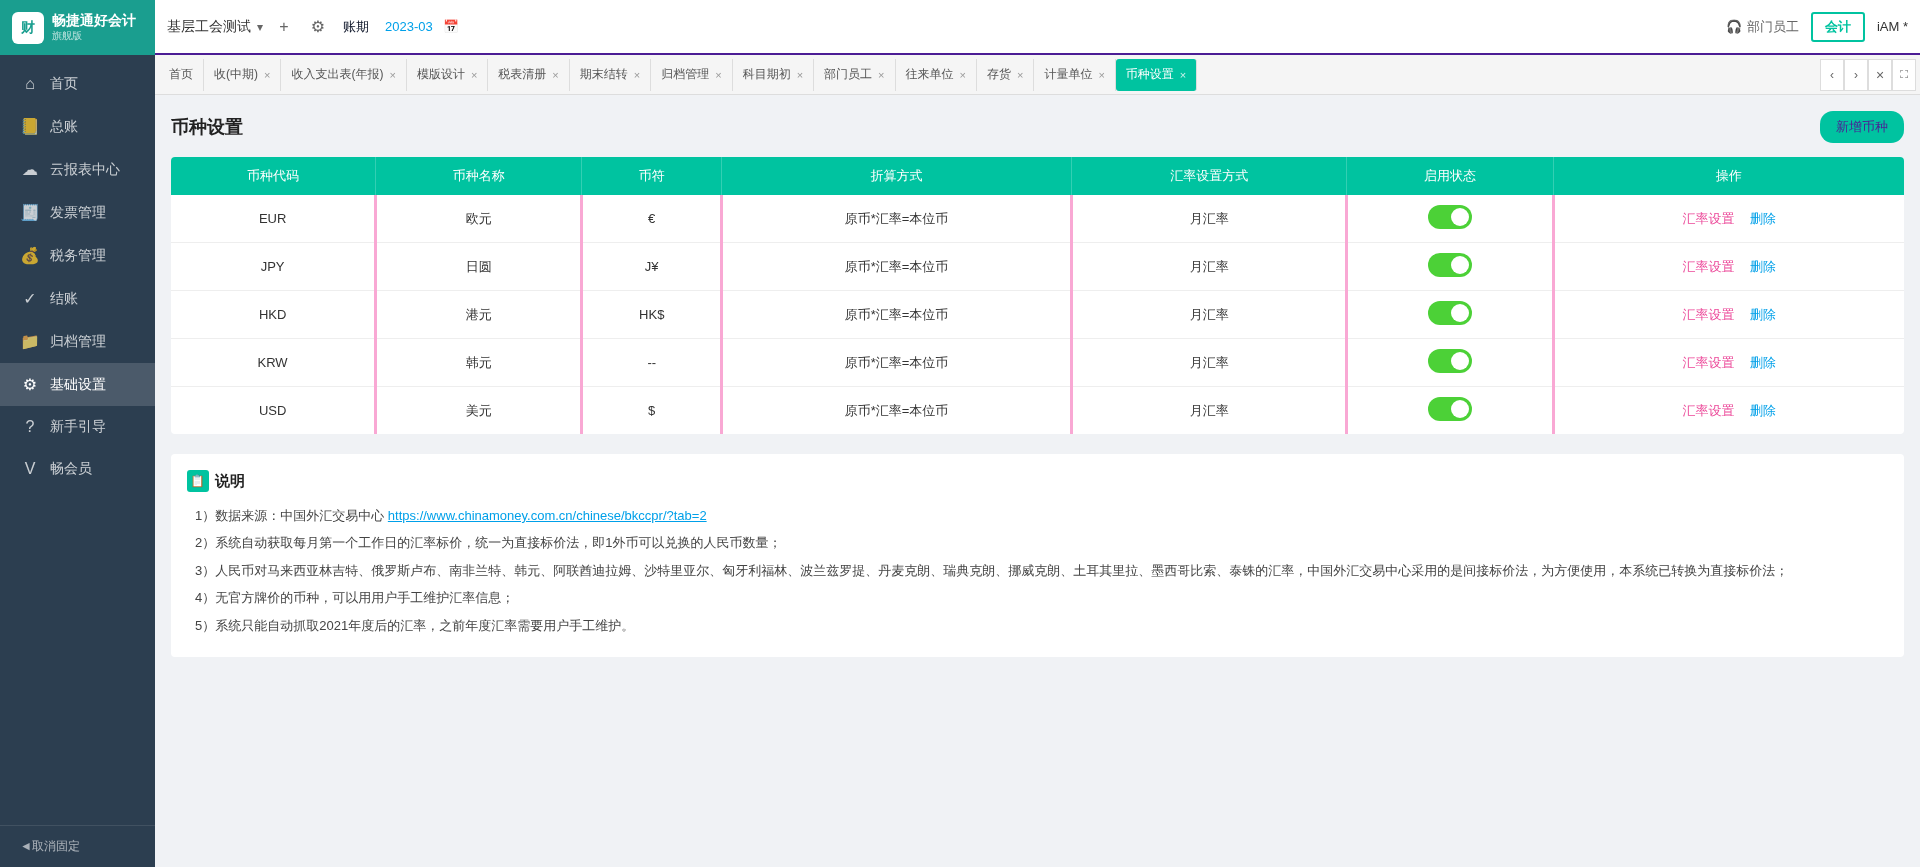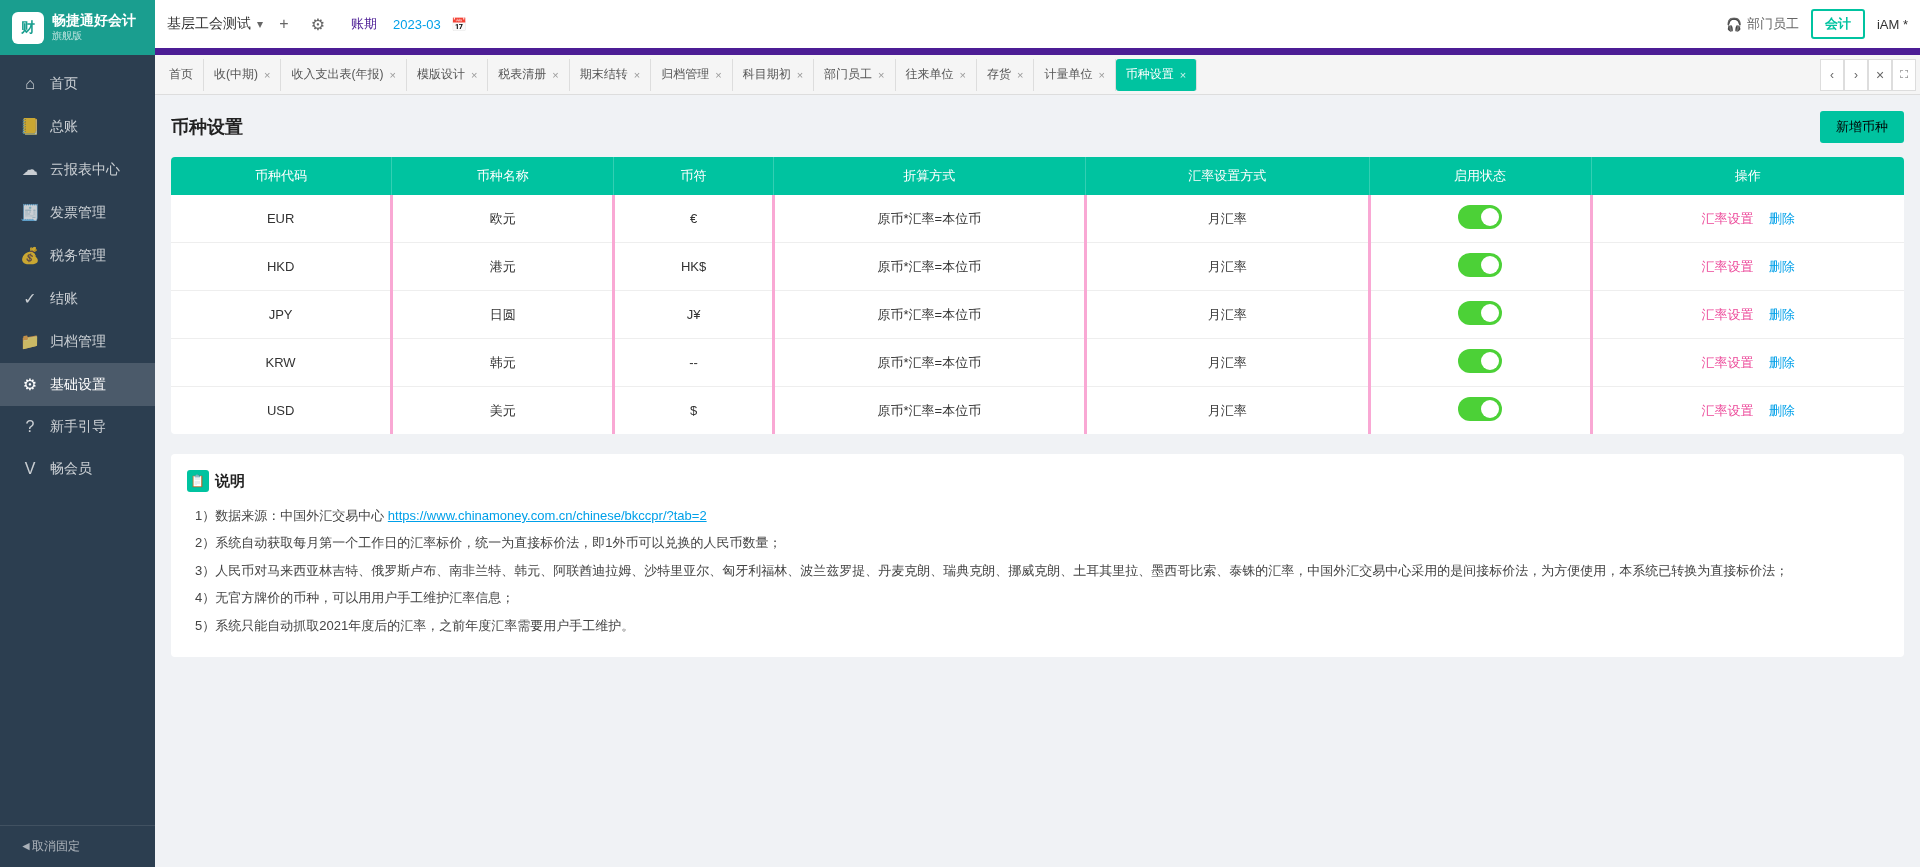--- a/index.html
+++ b/index.html
@@ -31,36 +31,36 @@
     .sidebar-item-icon { font-size: 16px; width: 20px; text-align: center; }
     .sidebar-footer {
       padding: 12px 20px; color: rgba(255,255,255,0.6); font-size: 12px;
       cursor: pointer; display: flex; align-items: center; gap: 6px;
       border-top: 1px solid rgba(255,255,255,0.1);
     }
 
     
     .header {
       position: fixed; left: 155px; top: 0; right: 0; height: 55px;
-      background: #fff; border-bottom: 7px solid #4c1d95;
+      background: #fff; border-bottom: 2px solid #4c1d95;
       display: flex; align-items: center; padding: 0 12px;
       z-index: 100;
     }
     .header-company {
       display: flex; align-items: center; gap: 6px;
       color: #333; font-size: 14px; font-weight: 500;
     }
     .header-company-arrow { color: #666; font-size: 12px; }
     .header-actions { display: flex; align-items: center; gap: 8px; margin-left: 8px; }
     .header-btn {
       width: 26px; height: 26px; border: none; background: none;
       cursor: pointer; color: #666; font-size: 16px;
       display: flex; align-items: center; justify-content: center;
     }
-    .header-period { color: #4c1d95; font-size: 13px; margin-left: 12px; }
+    .header-period { color: #0f172a; font-size: 13px; margin-left: 4px; }
     .header-right {
       margin-left: auto; display: flex; align-items: center; gap: 12px;
     }
     .header-service {
       display: flex; align-items: center; gap: 4px; color: #666; font-size: 13px; cursor: pointer;
     }
     .header-kuaiji {
       border: 2px solid #00c3a0; color: #00c3a0; padding: 4px 12px;
       background: none; cursor: pointer; font-size: 13px; border-radius: 3px; font-weight: bold;
     }
@@ -110,31 +110,31 @@
       background: #f0f2f5; overflow-y: auto; padding: 16px;
     }
     .page-title-row {
       display: flex; align-items: center; justify-content: space-between;
       margin-bottom: 14px;
     }
     .page-title {
       font-size: 18px; font-weight: bold; color: #222;
     }
     .btn-new {
-      background: #00c3a0; color: #000000; border: none; padding: 7px 16px;
-      font-size: 13px; cursor: pointer; border-radius: 3px;
+      background: #00c3a0; color: #4c1d95; border: none; padding: 7px 16px;
+      font-size: 13px; cursor: pointer; border-radius: 13px;
     }
 
     
     .table-wrap { background: #fff; border-radius: 4px; overflow: hidden; }
     table { width: 100%; border-collapse: collapse; }
     thead tr { background: #00c3a0; }
     thead th {
       color: #fff; font-size: 13px; font-weight: normal;
-      padding: 10px 20px; text-align: center; border-right: 1px solid rgba(255,255,255,0.2);
+      padding: 10px 12px; text-align: center; border-right: 1px solid rgba(255,255,255,0.2);
     }
     thead th:last-child { border-right: none; }
     tbody tr { border-bottom: 1px solid #eee; }
     tbody tr:last-child { border-bottom: none; }
     tbody td {
       padding: 10px 12px; text-align: center; font-size: 13px; color: #333;
       border-right: 3px solid #f9a8d4;
     }
     tbody td:last-child { border-right: none; }
     .action-link { color: #ec4899; cursor: pointer; margin: 0 6px; font-size: 13px; }
@@ -334,39 +334,39 @@
       <div class="toggle">
         <div class="toggle-knob"></div>
       </div>
     </td>
     <td>
       <span class="action-link">汇率设置</span>
       <span class="action-link" style="color:#00a0e9;">删除</span>
     </td>
   </tr>
           <tr>
+    <td>JPY</td>
+    <td>日圆</td>
+    <td>J¥</td>
+    <td>原币*汇率=本位币</td>
+    <td>月汇率</td>
+    <td>
+      <div class="toggle">
+        <div class="toggle-knob"></div>
+      </div>
+    </td>
+    <td>
+      <span class="action-link">汇率设置</span>
+      <span class="action-link" style="color:#00a0e9;">删除</span>
+    </td>
+  </tr>
+          <tr>
     <td>HKD</td>
     <td>港元</td>
     <td>HK$</td>
-    <td>原币*汇率=本位币</td>
-    <td>月汇率</td>
-    <td>
-      <div class="toggle">
-        <div class="toggle-knob"></div>
-      </div>
-    </td>
-    <td>
-      <span class="action-link">汇率设置</span>
-      <span class="action-link" style="color:#00a0e9;">删除</span>
-    </td>
-  </tr>
-          <tr>
-    <td>JPY</td>
-    <td>日圆</td>
-    <td>J¥</td>
     <td>原币*汇率=本位币</td>
     <td>月汇率</td>
     <td>
       <div class="toggle">
         <div class="toggle-knob"></div>
       </div>
     </td>
     <td>
       <span class="action-link">汇率设置</span>
       <span class="action-link" style="color:#00a0e9;">删除</span>

